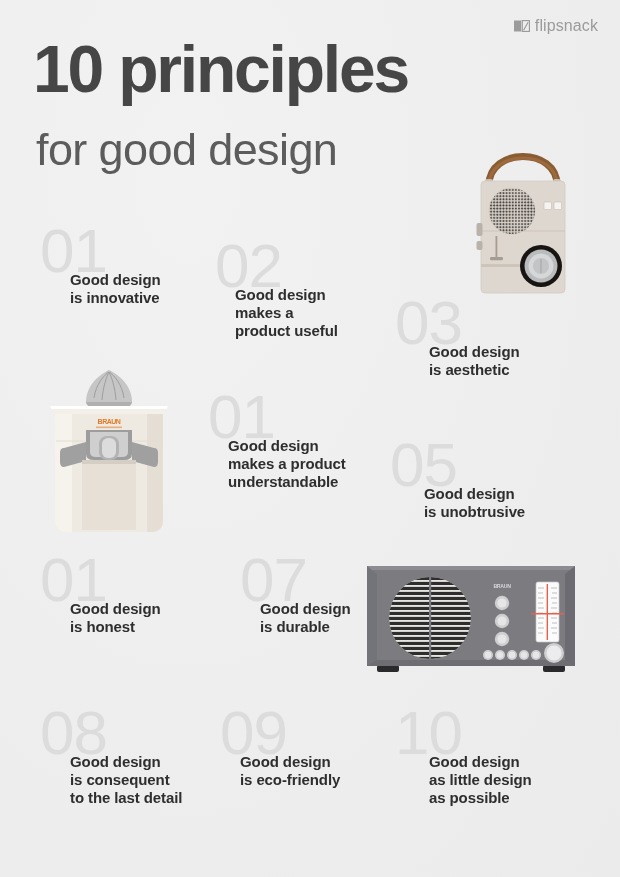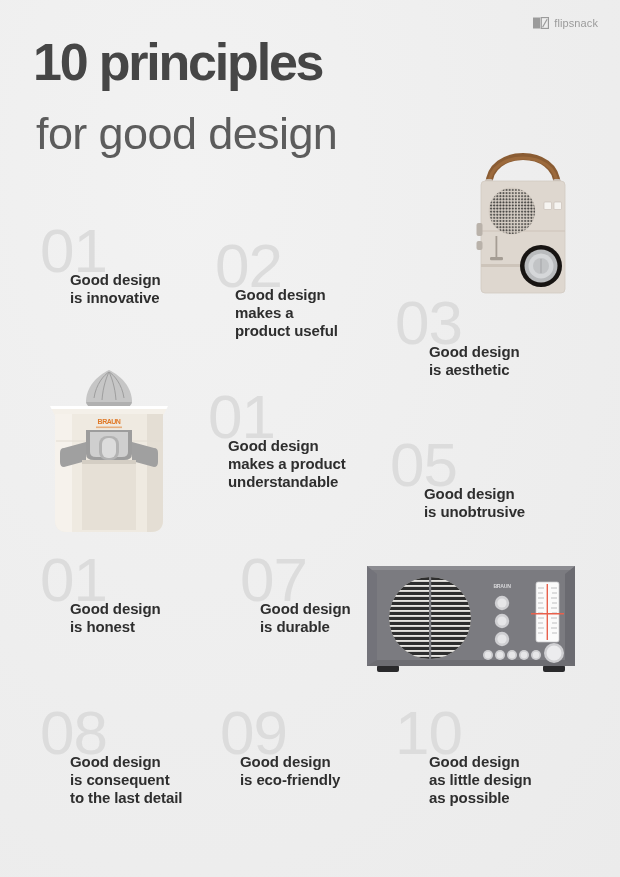--- a/index.html
+++ b/index.html
@@ -28,42 +28,42 @@
     display: flex;
     align-items: center;
     gap: 5px;
   }
   .brand-mark {
     width: 16px;
     height: 12px;
     display: block;
   }
   .brand-name {
-    font-size: 11px;
+    font-size: 16px;
     color: #9b9b9b;
     letter-spacing: 0.1px;
     font-weight: 400;
   }
 
   
   .title {
     position: absolute;
     left: 33px;
     top: 36px;
-    font-size: 52px;
+    font-size: 66px;
     line-height: 1;
     font-weight: bold;
     color: #464646;
     letter-spacing: -2.2px;
     white-space: nowrap;
   }
   .subtitle {
     position: absolute;
     left: 36px;
-    top: 111px;
+    top: 127px;
     font-size: 45px;
     line-height: 1;
     font-weight: 300;
     color: #5c5c5c;
     letter-spacing: -0.6px;
     white-space: nowrap;
   }
 
   
   .principle {

